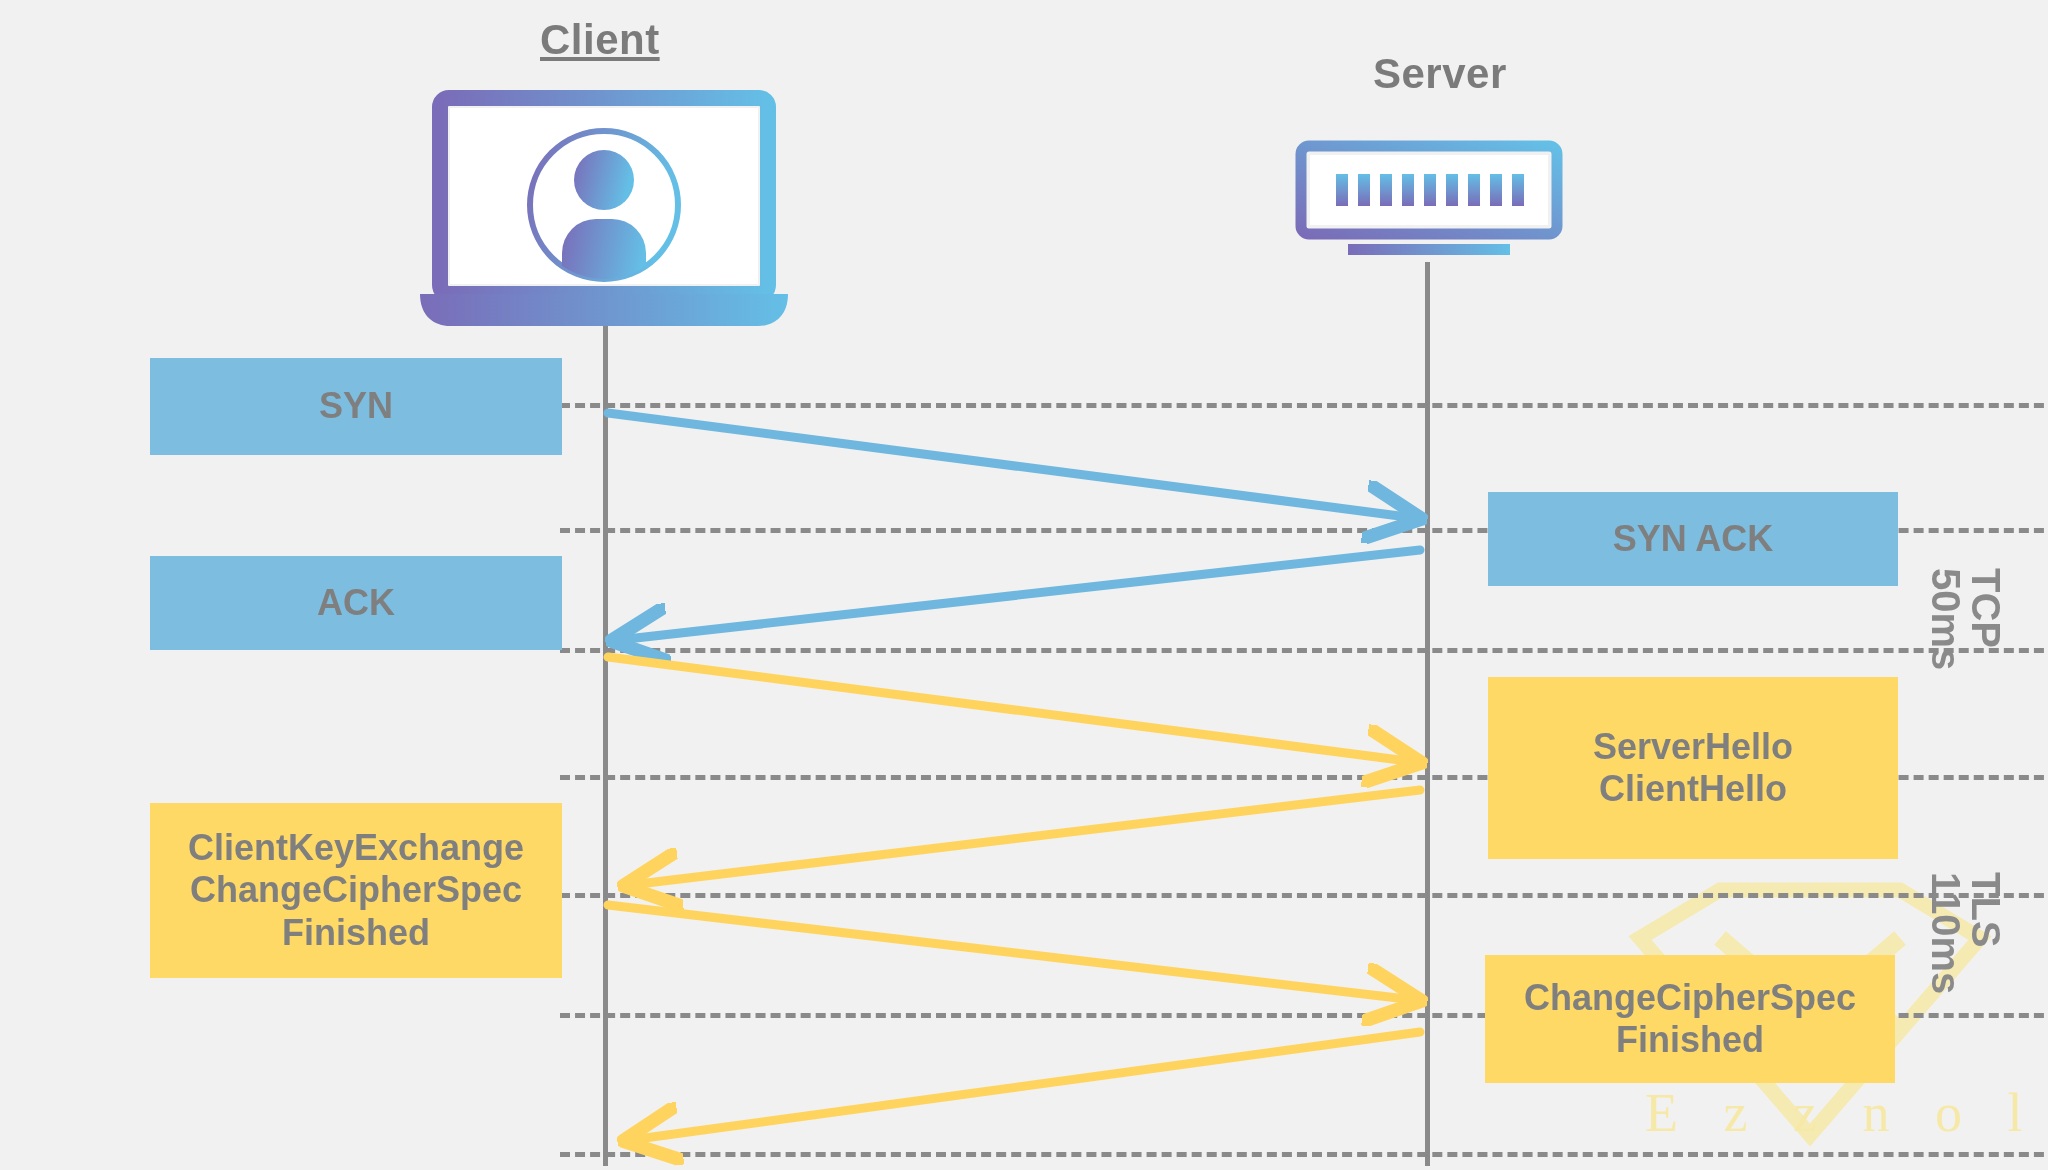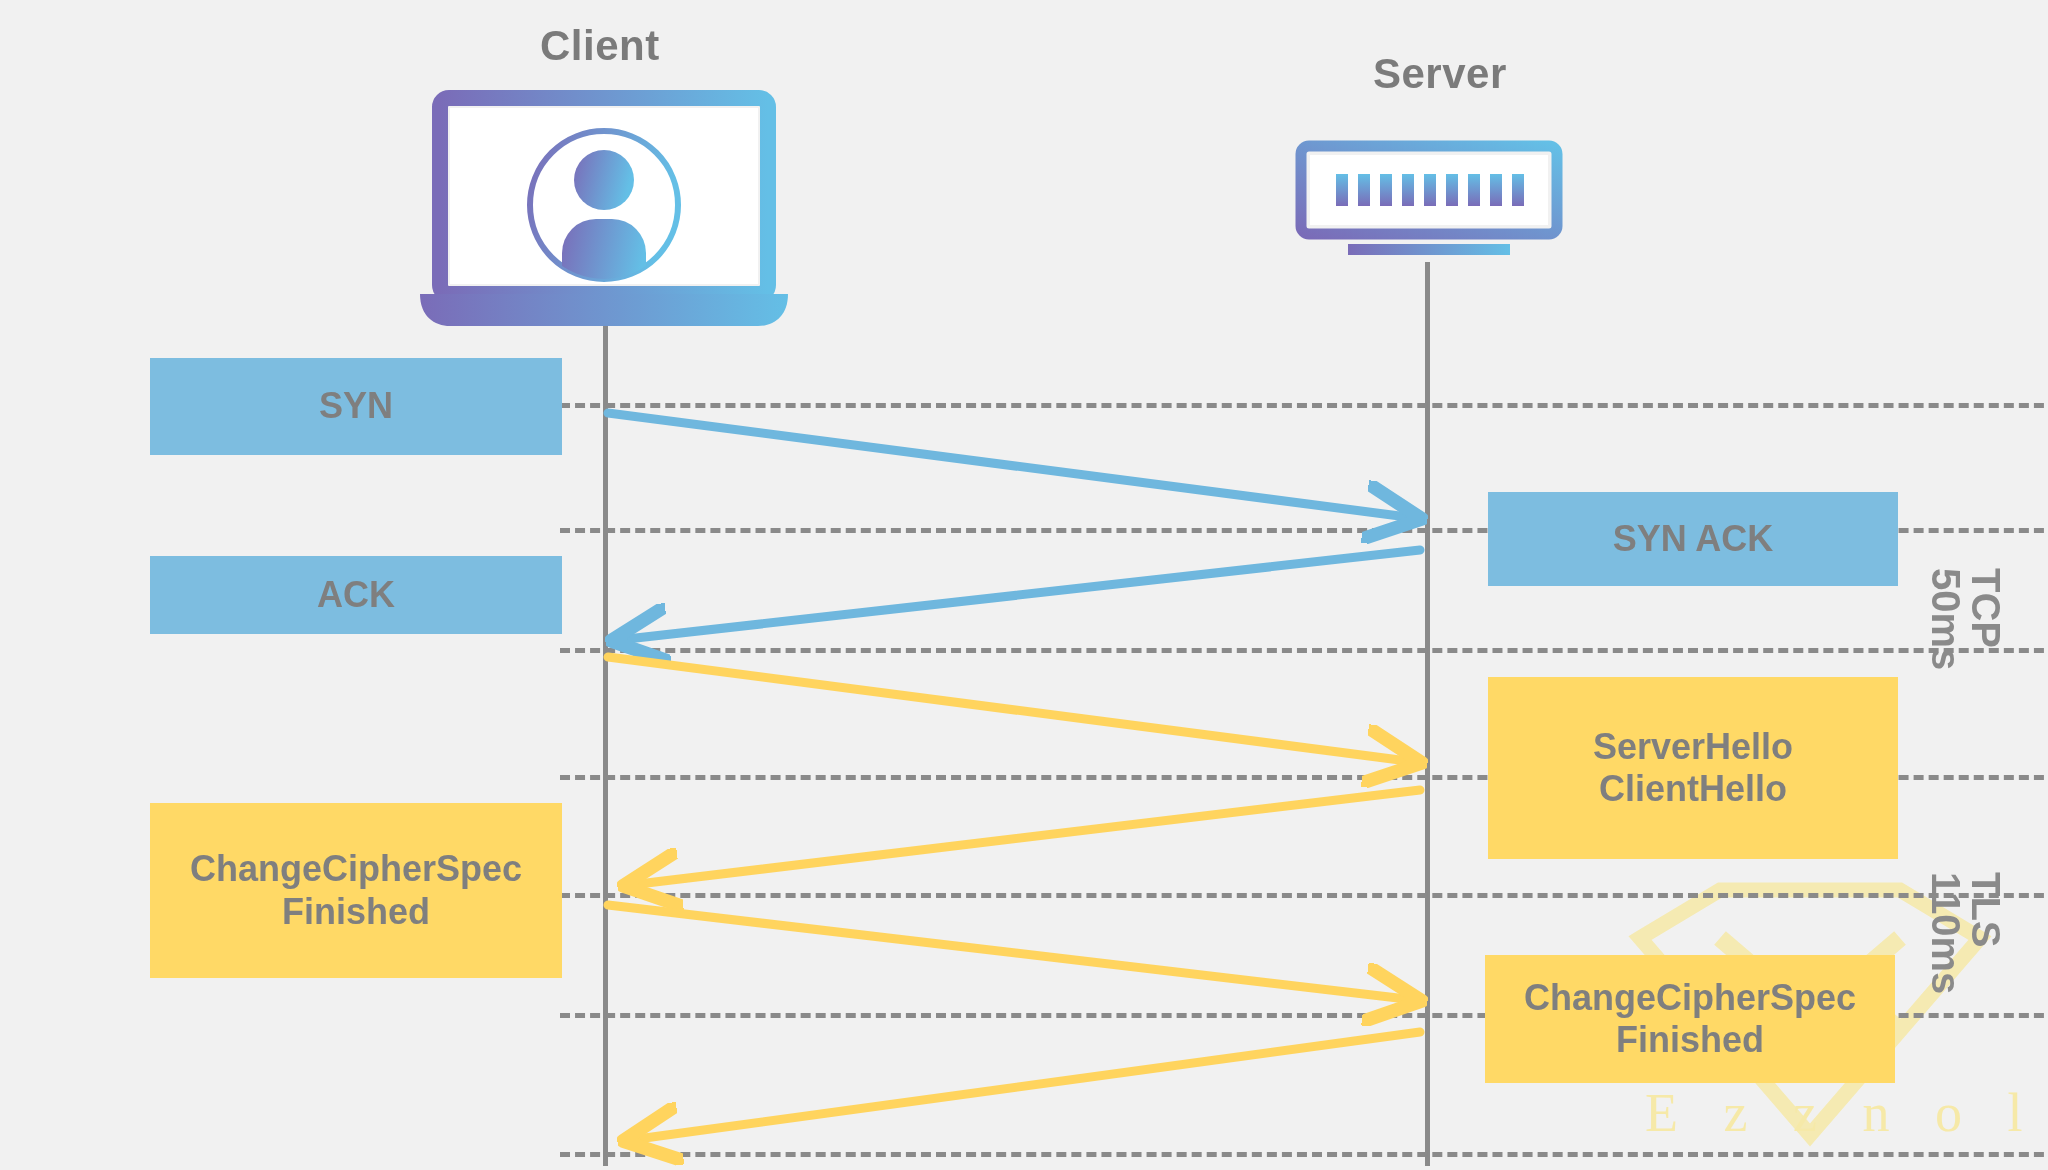--- a/index.html
+++ b/index.html
@@ -18,21 +18,21 @@
 
   
   .actor-title {
     position: absolute;
     font-size: 42px;
     font-weight: bold;
     color: #7b7b7b;
     letter-spacing: 0.5px;
     white-space: nowrap;
   }
-  #client-title { left: 540px; top: 22px; }
+  #client-title { left: 540px; top: 16px; text-decoration: underline; }
   #server-title { left: 1353px; top: 50px; margin-left: 20px; }
 
   
   .lifeline {
     position: absolute;
     width: 5px;
     background: #8a8a8a;
   }
   #client-lifeline { left: 603px; top: 308px; height: 858px; }
   #server-lifeline { left: 1425px; top: 262px; height: 904px; }
@@ -188,24 +188,25 @@
   <div class="dash-line" style="left:560px;  top:403px;  width:1890px;"></div>
   <div class="dash-line" style="left:560px;  top:528px;  width:1890px;"></div>
   <div class="dash-line" style="left:560px;  top:648px;  width:1890px;"></div>
   <div class="dash-line" style="left:560px;  top:775px;  width:1890px;"></div>
   <div class="dash-line" style="left:560px;  top:893px;  width:1890px;"></div>
   <div class="dash-line" style="left:560px;  top:1013px; width:1890px;"></div>
   <div class="dash-line" style="left:560px;  top:1152px; width:1890px;"></div>
 
   <div class="msg-box blue" style="left:150px; top:358px; width:412px; height:97px; font-size:36px;">SYN</div>
 
-  <div class="msg-box blue" style="left:150px; top:556px; width:412px; height:78px; font-size:36px;">ACK</div>
+  <div class="msg-box blue" style="left:150px; top:556px; width:412px; height:94px; font-size:36px;">ACK</div>
 
 
   <div class="msg-box yellow" style="left:150px; top:803px; width:412px; height:175px; font-size:36px; flex-direction:column;">
+    <span>ClientKeyExchange</span>
     <span>ChangeCipherSpec</span>
     <span>Finished</span>
   </div>
 
   <div class="msg-box blue" style="left:1488px; top:484px; width:410px; height:94px; font-size:36px;margin-top:8px;">SYN ACK</div>
 
   <div class="msg-box yellow" style="left:1488px; top:677px; width:410px; height:182px; font-size:36px; flex-direction:column;">
     <span>ServerHello</span>
     <span>ClientHello</span>
   </div>

